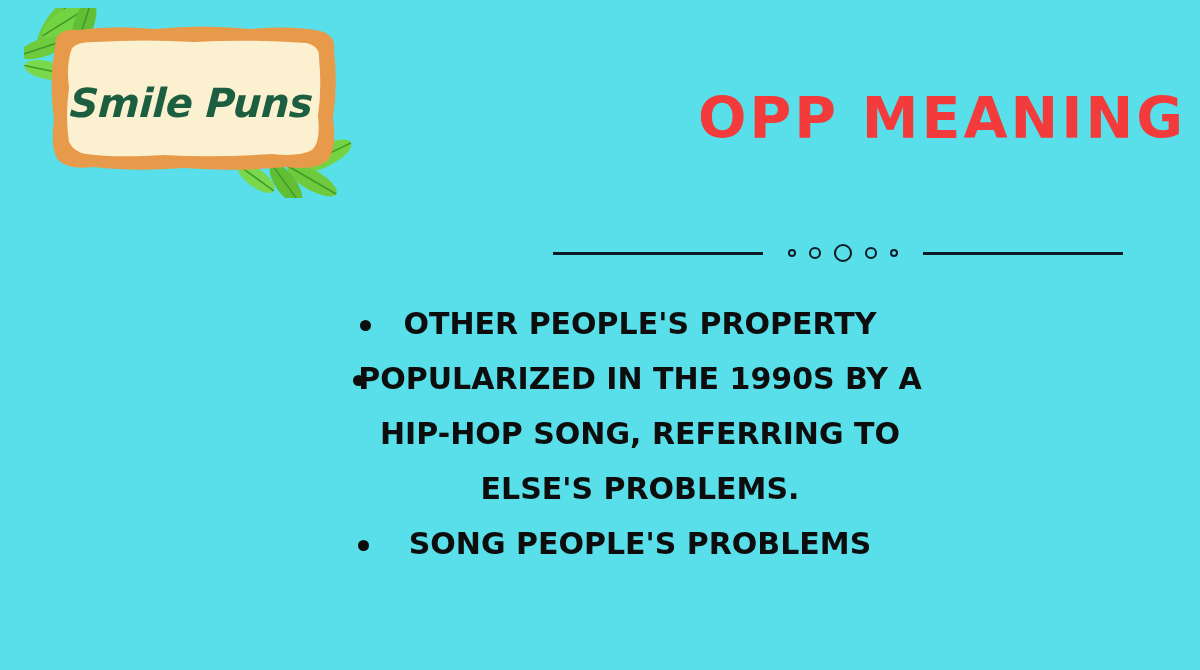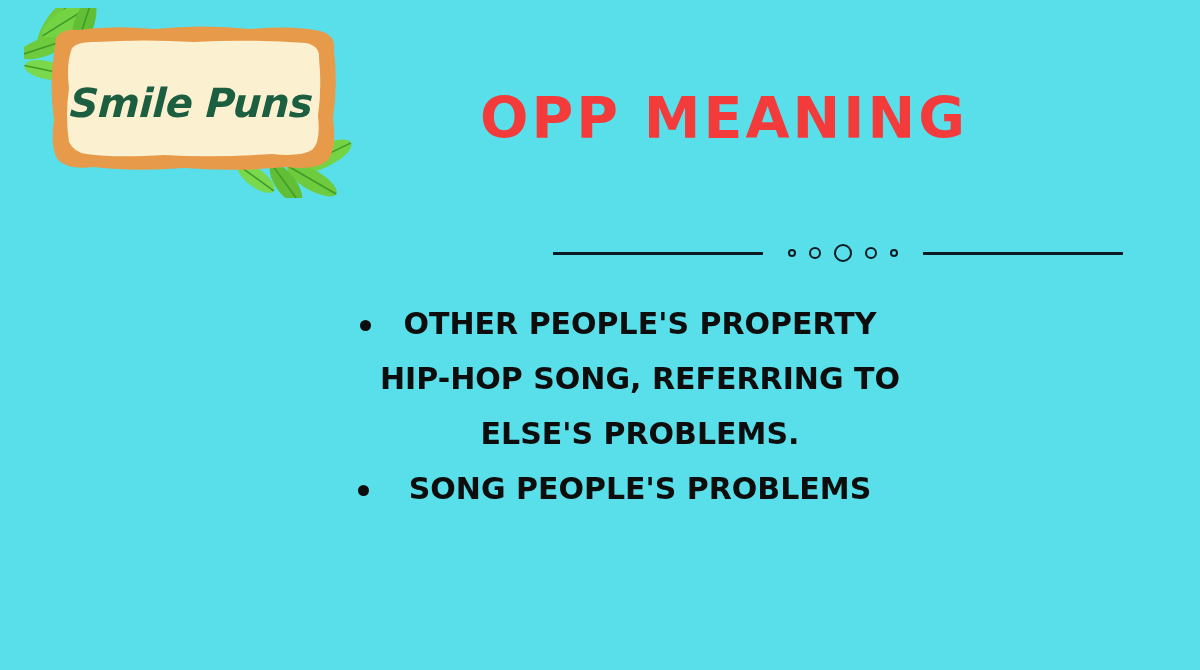--- a/index.html
+++ b/index.html
@@ -50,21 +50,21 @@
     transform: skewX(-3deg);
     white-space: nowrap;
   }
 
   
   .title {
     position: absolute;
     left: 480px;
     top: 86px;
     width: 706px;
-    text-align: left;
+    text-align: right;
     color: #f33b3b;
     font-family: "DejaVu Sans", sans-serif;
     font-size: 57px;
     font-weight: bold;
     letter-spacing: 3px;
     line-height: 64px;
     white-space: nowrap;
   }
 
   
@@ -209,20 +209,24 @@
       <span class="dot s5"></span>
     </div>
     <div class="divider-line right"></div>
   </div>
 
   <div class="body-block">
     <div class="body-line b1">
       <span class="bullet"></span>
       <span>OTHER PEOPLE'S PROPERTY</span>
     </div>
+    <div class="body-line b2">
+      <span class="bullet"></span>
+      <span>POPULARIZED IN THE 1990S BY A</span>
+    </div>
     <div class="body-line">
       <span>HIP-HOP SONG, REFERRING TO</span>
     </div>
     <div class="body-line">
       <span>ELSE'S PROBLEMS.</span>
     </div>
     <div class="body-line b3">
       <span class="bullet"></span>
       <span>SONG PEOPLE'S PROBLEMS</span>
     </div>

